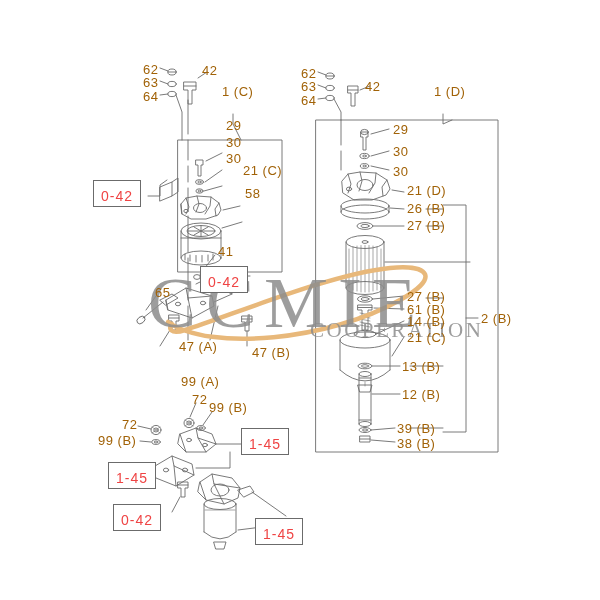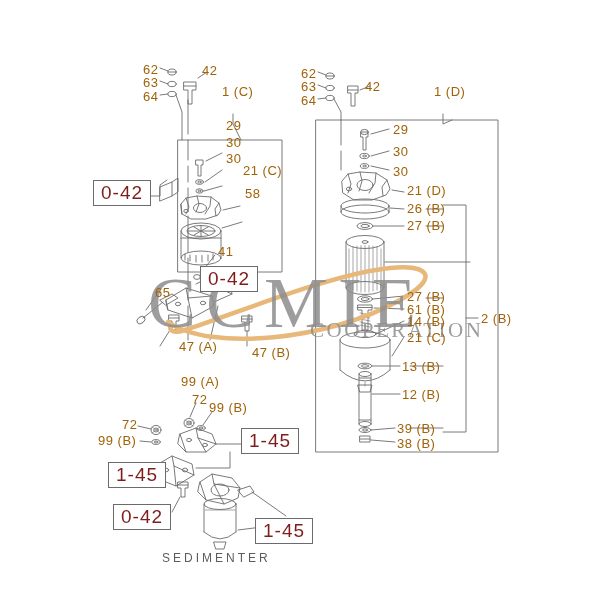--- a/index.html
+++ b/index.html
@@ -26,27 +26,27 @@
     font-family: "Liberation Sans", sans-serif;
     font-size: 13px;
     color: #a16207;
     letter-spacing: 0.5px;
     white-space: nowrap;
     line-height: 1;
   }
   .boxlbl {
     position: absolute;
     font-family: "Liberation Sans", sans-serif;
-    font-size: 19px;
-    color: #7f1d1d;
+    font-size: 14px;
+    color: #ef4444;
     letter-spacing: 1px;
     white-space: nowrap;
     border: 1px solid #6b6b6b;
     background: #ffffff;
-    padding: 2px 7px 3px 7px;
+    padding: 8px 7px 3px 7px;
     line-height: 1;
   }
   .caption {
     position: absolute;
     font-family: "Liberation Sans", sans-serif;
     font-size: 12px;
     color: #5c5c5c;
     letter-spacing: 3px;
     white-space: nowrap;
   }
@@ -437,15 +437,14 @@
   <div class="lbl" style="left:192px;top:393px;">72</div>
   <div class="lbl" style="left:209px;top:401px;">99 (B)</div>
   <div class="lbl" style="left:122px;top:418px;">72</div>
   <div class="lbl" style="left:98px;top:434px;">99 (B)</div>
 
   <div class="boxlbl" style="left:241px;top:428px;">1-45</div>
   <div class="boxlbl" style="left:108px;top:462px;">1-45</div>
   <div class="boxlbl" style="left:113px;top:504px;">0-42</div>
   <div class="boxlbl" style="left:255px;top:518px;">1-45</div>
 
-  <div class="caption" style="left:162px;top:551px;">SEDIMENTER</div>
 
 </div>
 
 </body></html>

